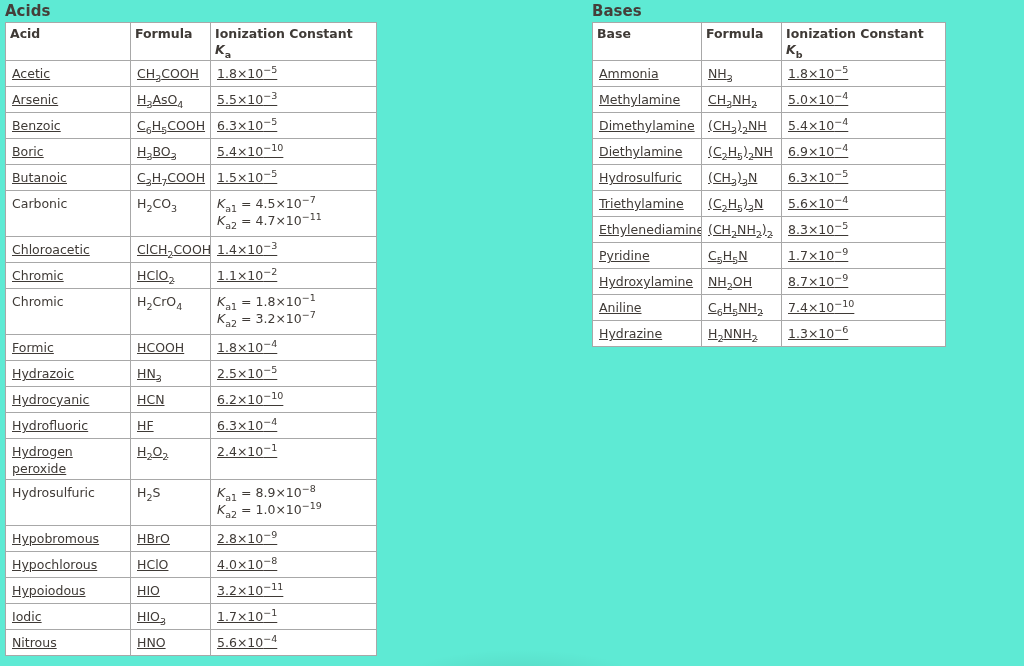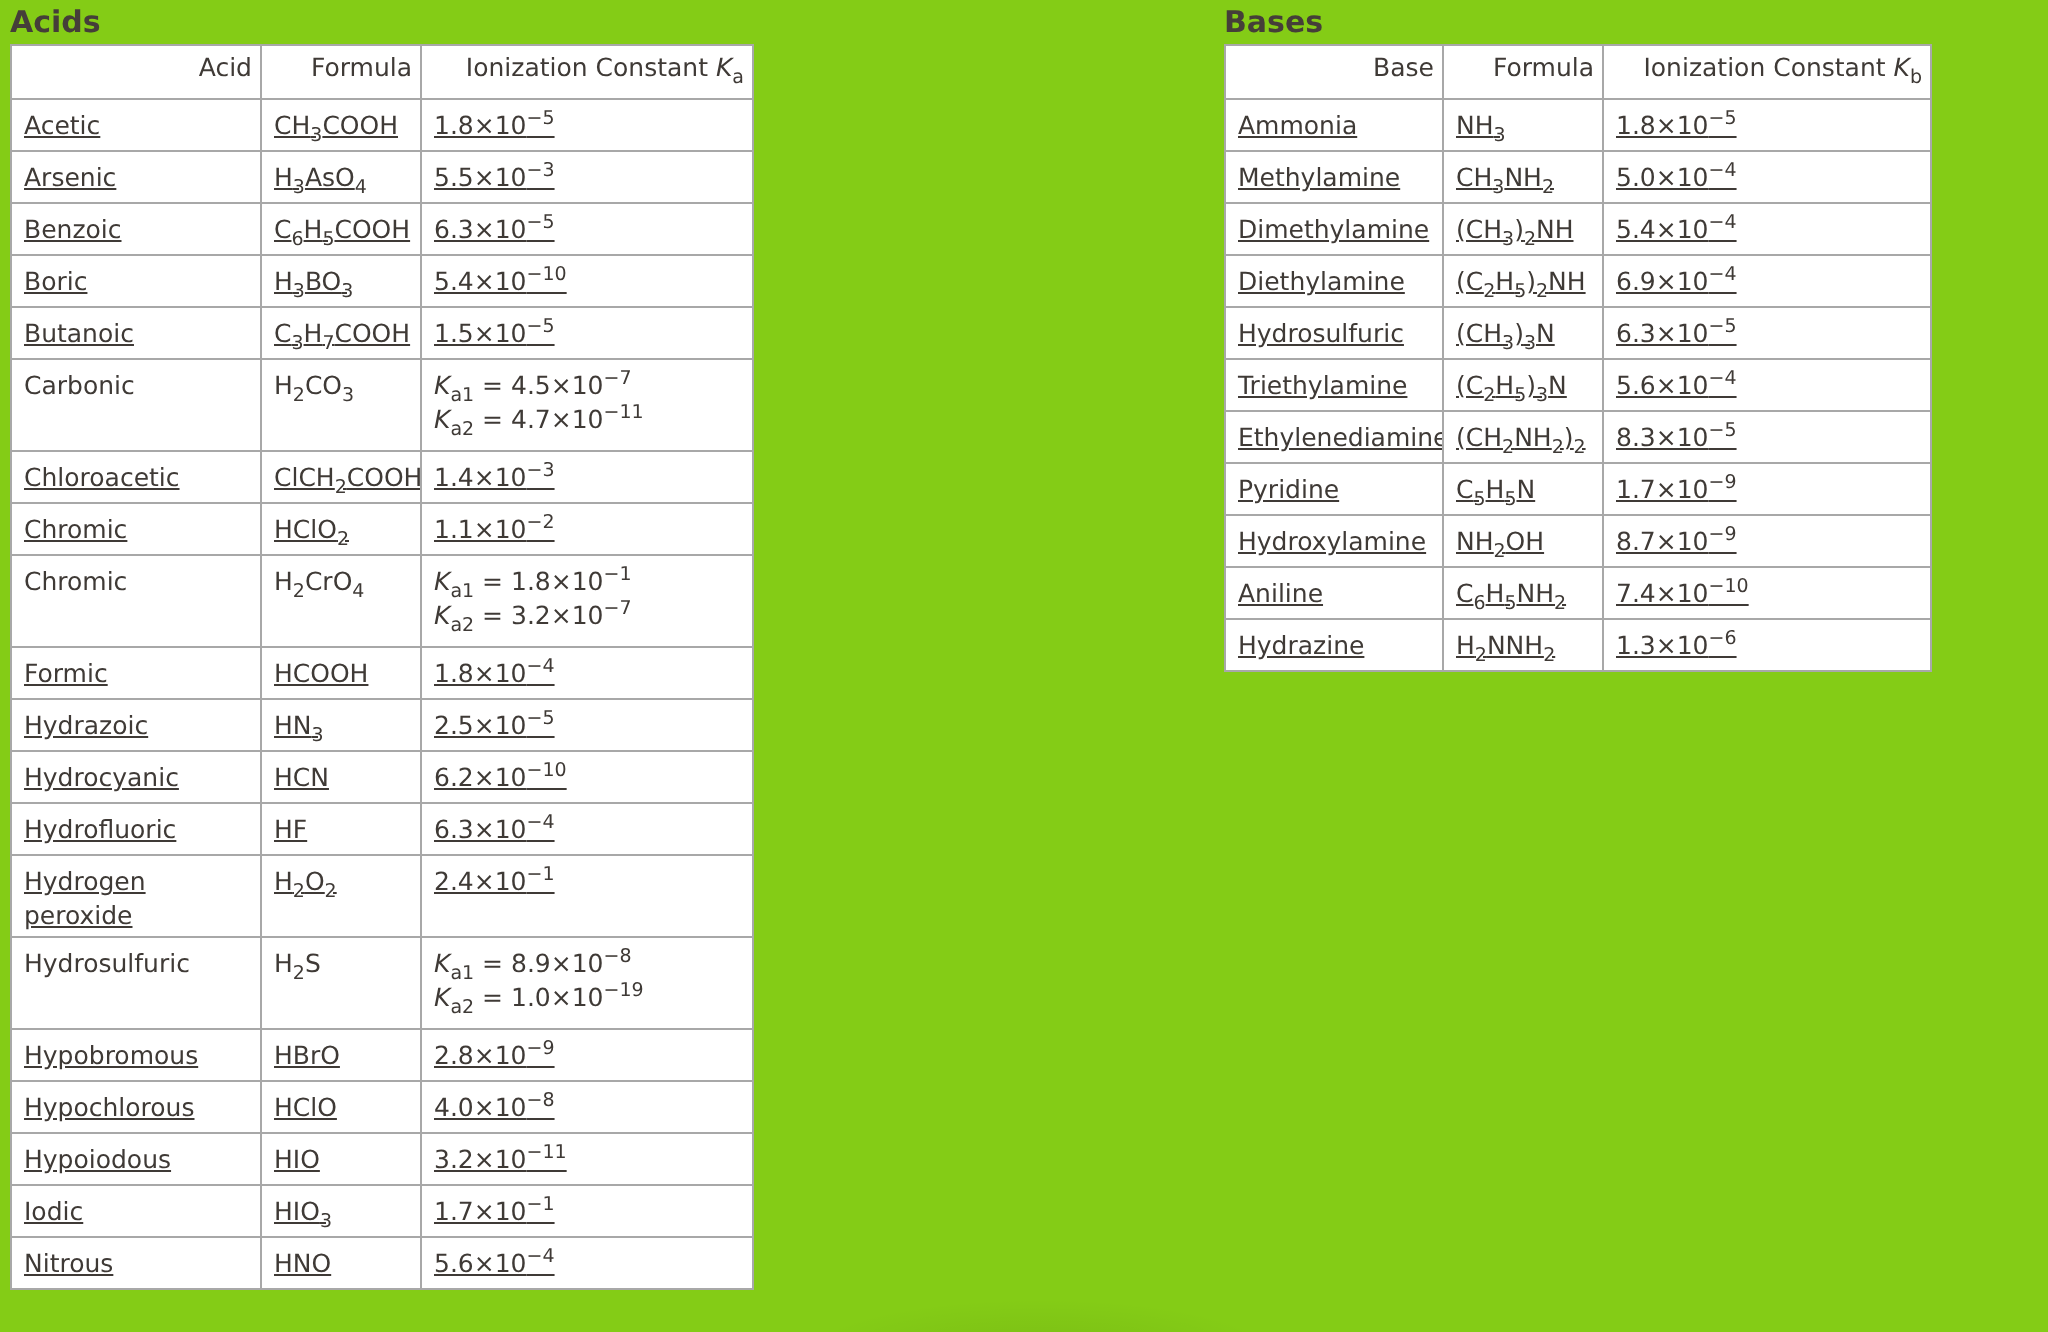--- a/index.html
+++ b/index.html
@@ -1,32 +1,32 @@
 <!DOCTYPE html>
 <html><head>
 <meta charset="utf-8">
 <style>
   html,body{margin:0;padding:0;background:#ffffff;}
   .canvas{
-    position:relative;width:1024px;height:666px;background:#84cc16;overflow:hidden;
+    position:relative;width:1024px;height:666px;background:#5eead4;overflow:hidden;
     font-family:"DejaVu Sans","Liberation Sans",sans-serif;color:#3f3a36;
   }
   .tbl-section{position:absolute;top:3px;}
   .tbl-section.acids{left:5px;width:371px;}
-  .tbl-section.bases{left:612px;width:353px;}
+  .tbl-section.bases{left:592px;width:353px;}
   .tbl-title{
     margin:0 0 3px 0;font-size:15px;line-height:16px;font-weight:bold;color:#453e39;
     font-family:"DejaVu Sans","Liberation Sans",sans-serif;
   }
   table.data-table{border-collapse:collapse;table-layout:fixed;width:100%;background:#ffffff;}
   .data-table th,.data-table td{
     border:1px solid #a8a8a8;vertical-align:top;font-size:12.5px;overflow:hidden;
   }
   .data-table th{
-    font-weight:normal;text-align:right;height:21px;padding:3px 4px 2px;line-height:16px;
+    font-weight:bold;text-align:left;height:21px;padding:3px 4px 2px;line-height:16px;
   }
   .data-table td{padding:4px 4px 2px 6px;line-height:17px;}
   .data-table tr.single{height:26px;text-decoration:underline;}
   .data-table tr.double{height:46px;}
   .data-table sub{font-size:9.5px;line-height:0;}
   .data-table sup{font-size:9.5px;line-height:0;}
   .data-table i{font-style:italic;}
   .constant-line{white-space:nowrap;}
   .bottom-shadow{
     position:absolute;left:360px;top:630px;width:360px;height:36px;pointer-events:none;

